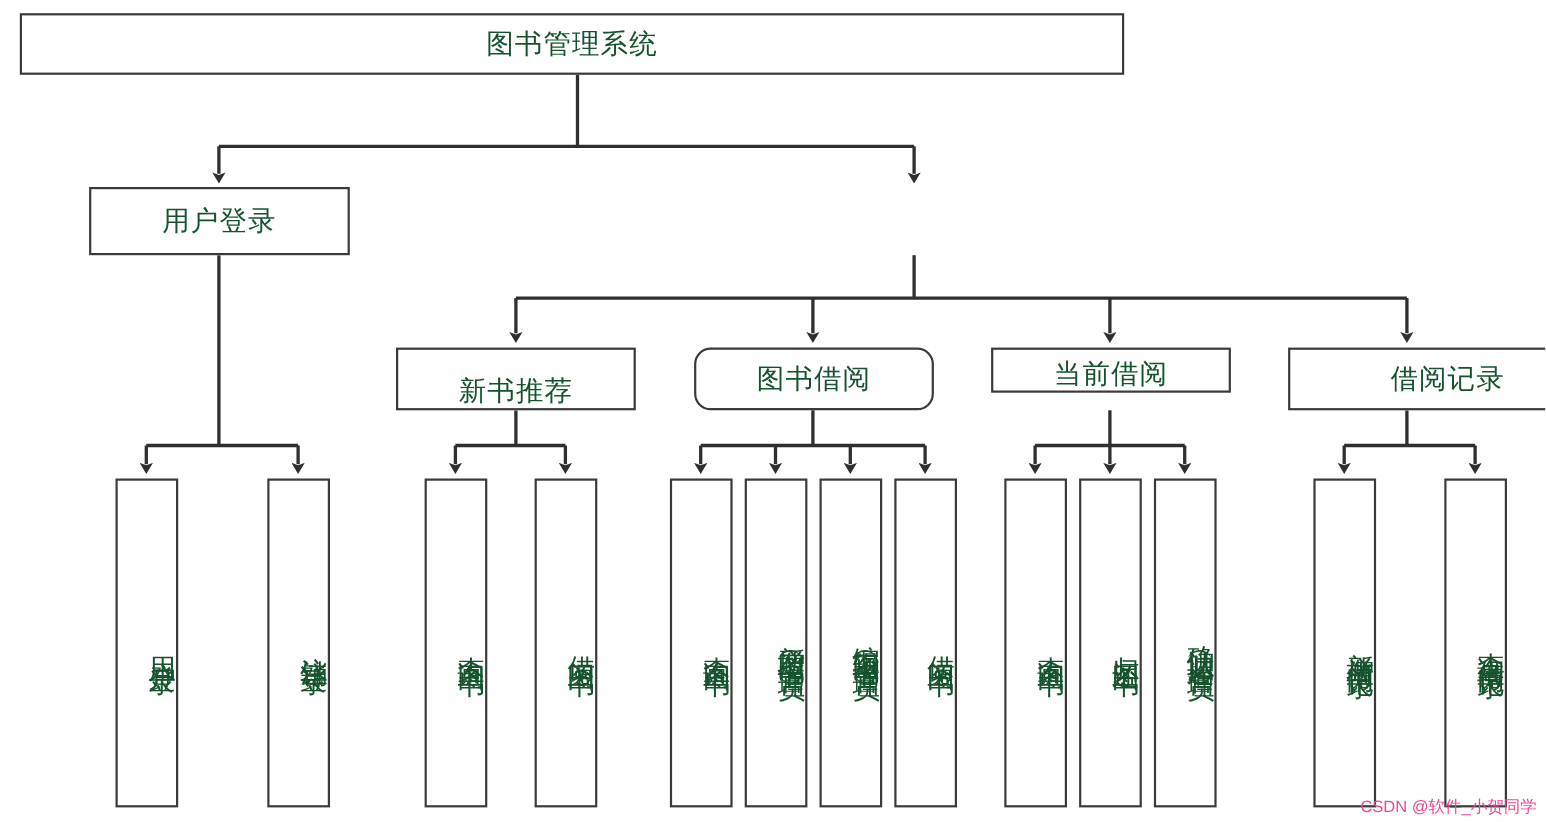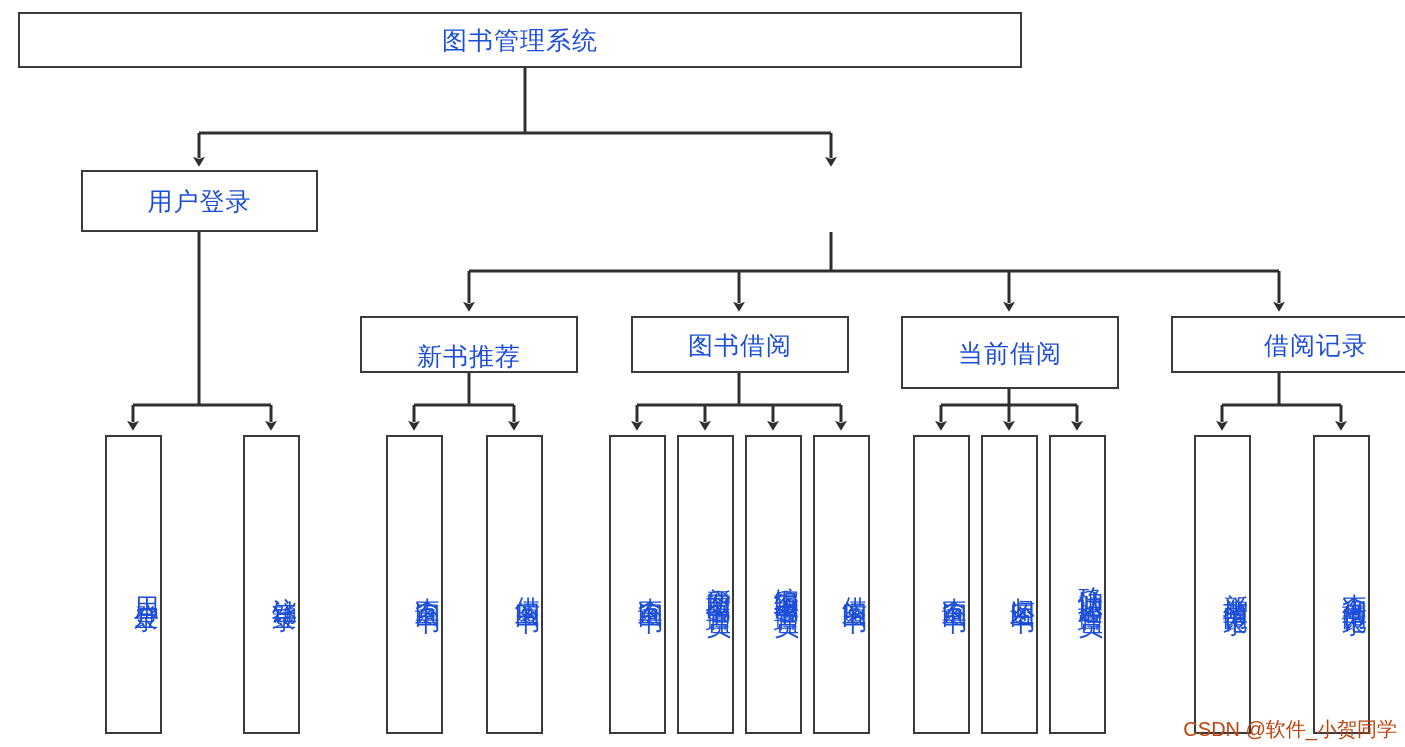--- a/index.html
+++ b/index.html
@@ -27,21 +27,21 @@
     pointer-events: none;
   }
   .node {
     position: absolute;
     box-sizing: border-box;
     background: #ffffff;
     border: 2.5px solid #3a3a3a;
     display: flex;
     align-items: center;
     justify-content: center;
-    color: #1d4ed8;
+    color: #14532d;
     z-index: 2;
   }
   .node.horizontal {
     font-size: 25px;
     letter-spacing: 1px;
     line-height: 1.2;
   }
   .node.vertical {
     writing-mode: vertical-rl;
     text-orientation: upright;
@@ -57,22 +57,22 @@
     text-align: center;
   }
   .node.vertical .label {
     writing-mode: vertical-rl;
     text-orientation: upright;
   }
   .watermark {
     position: absolute;
     right: 8px;
     bottom: 4px;
-    font-size: 20px;
-    color: #c2410c;
+    font-size: 15px;
+    color: #ec4899;
     z-index: 5;
     white-space: nowrap;
     font-family: "Liberation Sans", "DejaVu Sans", sans-serif;
   }
 </style>
 </head>
 <body>
 
 <div id="diagram">
 
@@ -130,24 +130,24 @@
     <span class="label">图书管理系统</span>
   </div>
 
   <div class="node horizontal" style="left:81px; top:170px; width:237px; height:62px;">
     <span class="label">用户登录</span>
   </div>
 
   <div class="node horizontal" style="left:360px; top:316px; width:218px; height:57px;align-items:flex-end;">
     <span class="label">新书推荐</span>
   </div>
-  <div class="node horizontal" style="left:631px; top:316px; width:218px; height:57px;">
+  <div class="node horizontal" style="left:631px; top:316px; width:218px; height:57px;border-radius:15px;">
     <span class="label">图书借阅</span>
   </div>
-  <div class="node horizontal" style="left:901px; top:316px; width:218px; height:73px;">
+  <div class="node horizontal" style="left:901px; top:316px; width:218px; height:41px;align-items:flex-end;">
     <span class="label">当前借阅</span>
   </div>
   <div class="node horizontal" style="left:1171px; top:316px; width:254px; height:57px;padding-left:36px;">
     <span class="label">借阅记录</span>
   </div>
 
   <div class="node vertical" style="left:105px; top:435px; width:57px; height:299px;">
     <span class="label">用户登录</span>
   </div>
   <div class="node vertical" style="left:243px; top:435px; width:57px; height:299px;">

